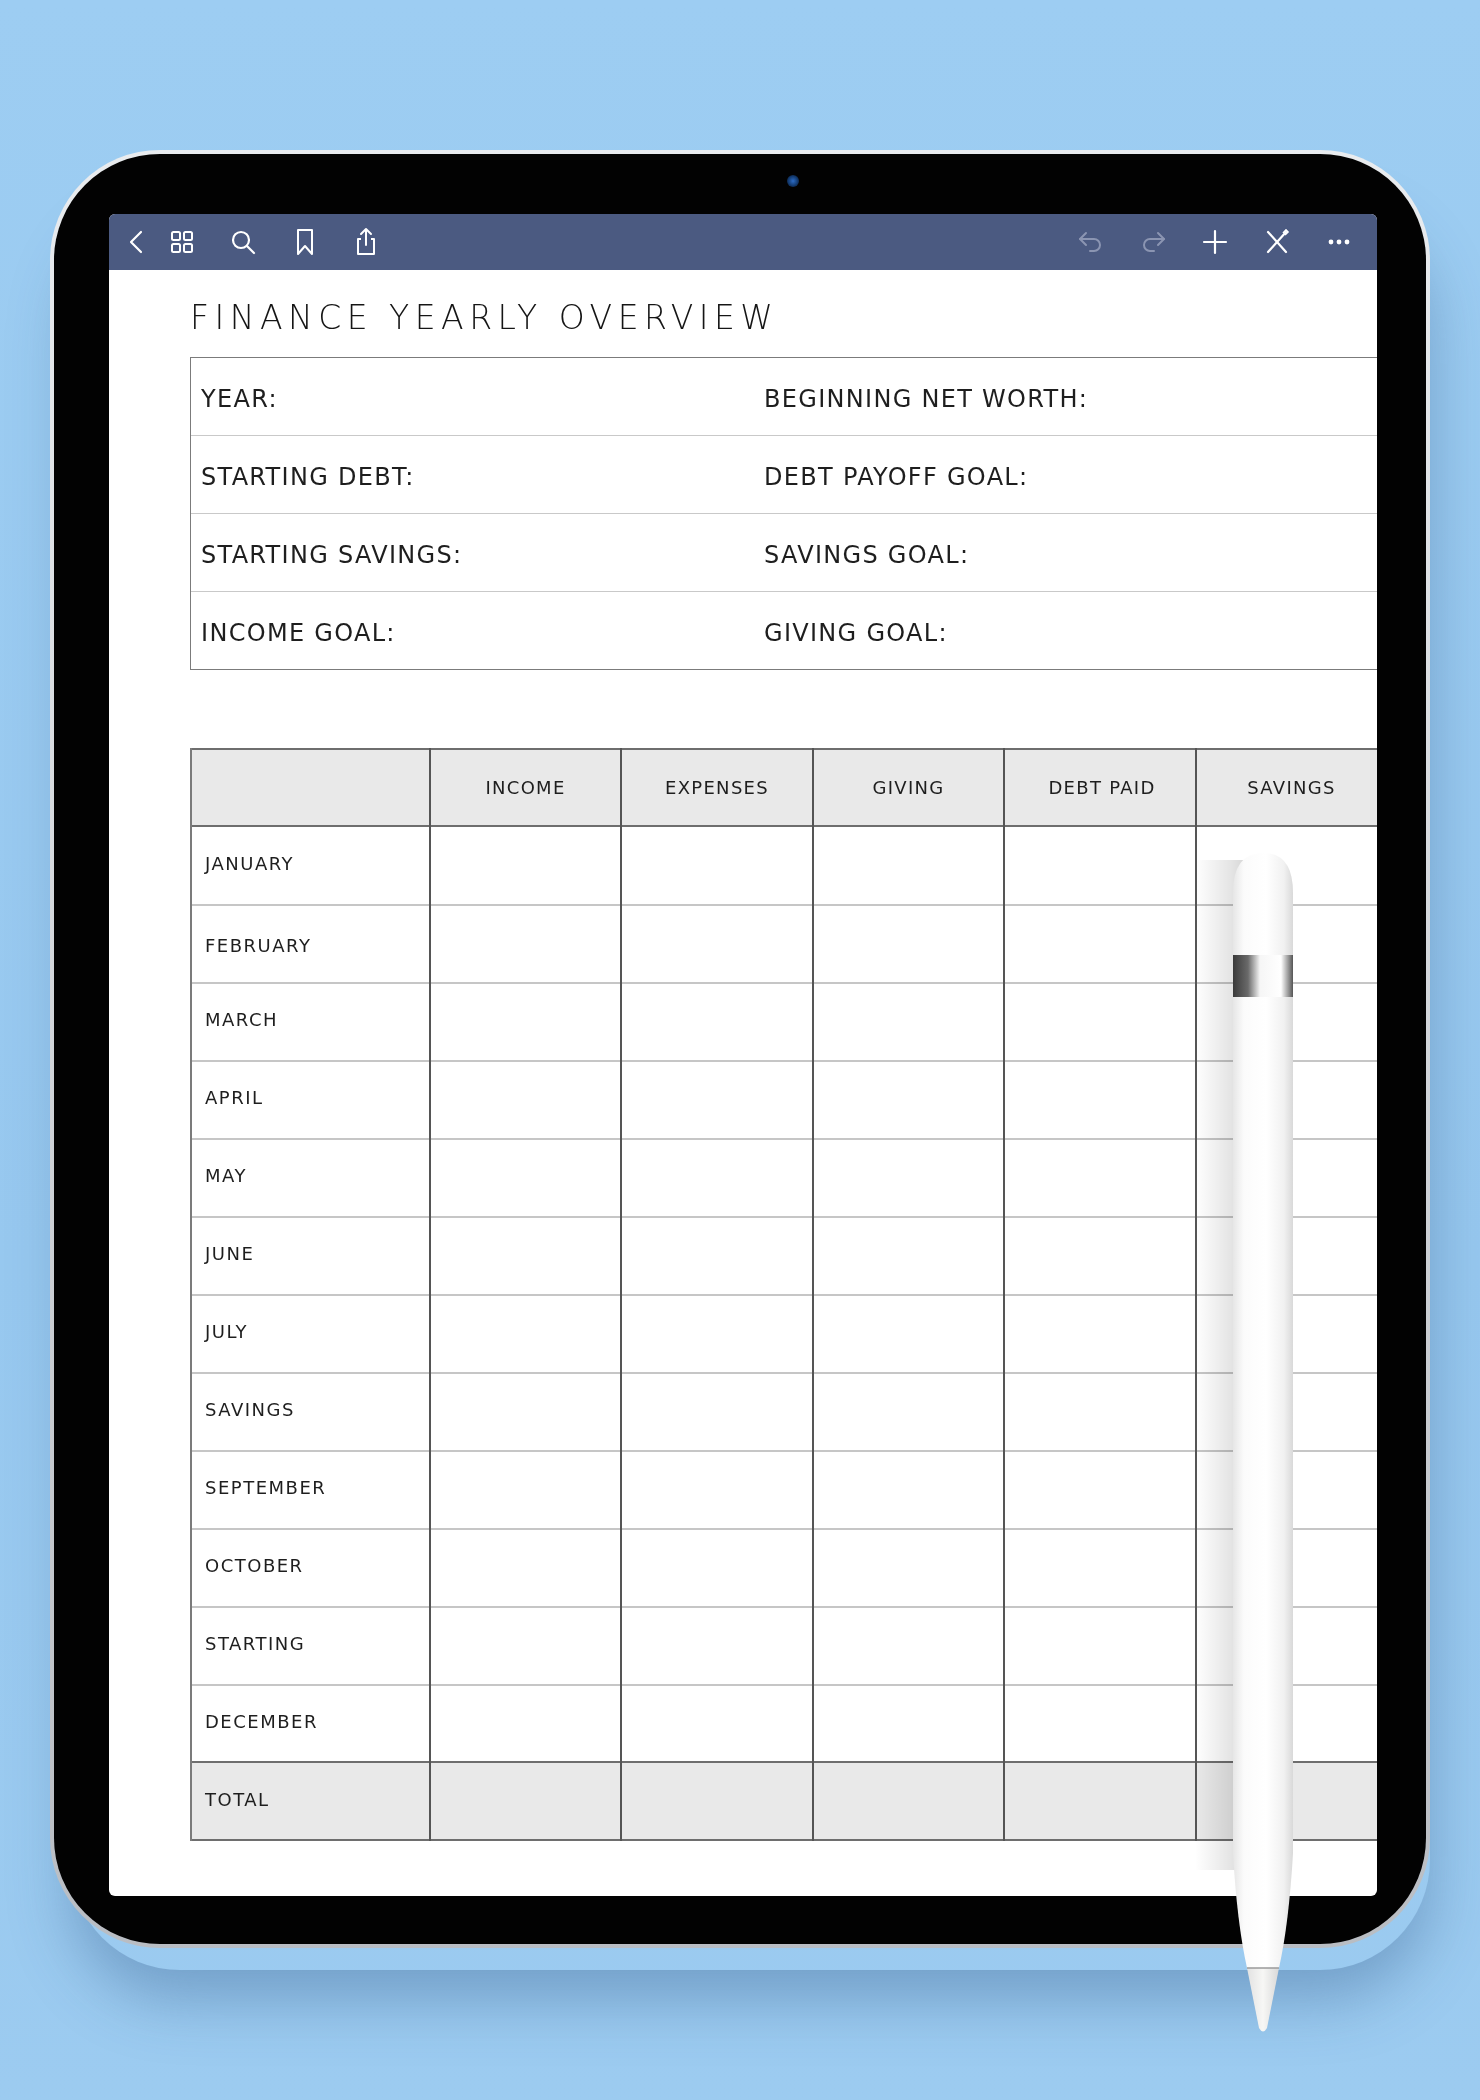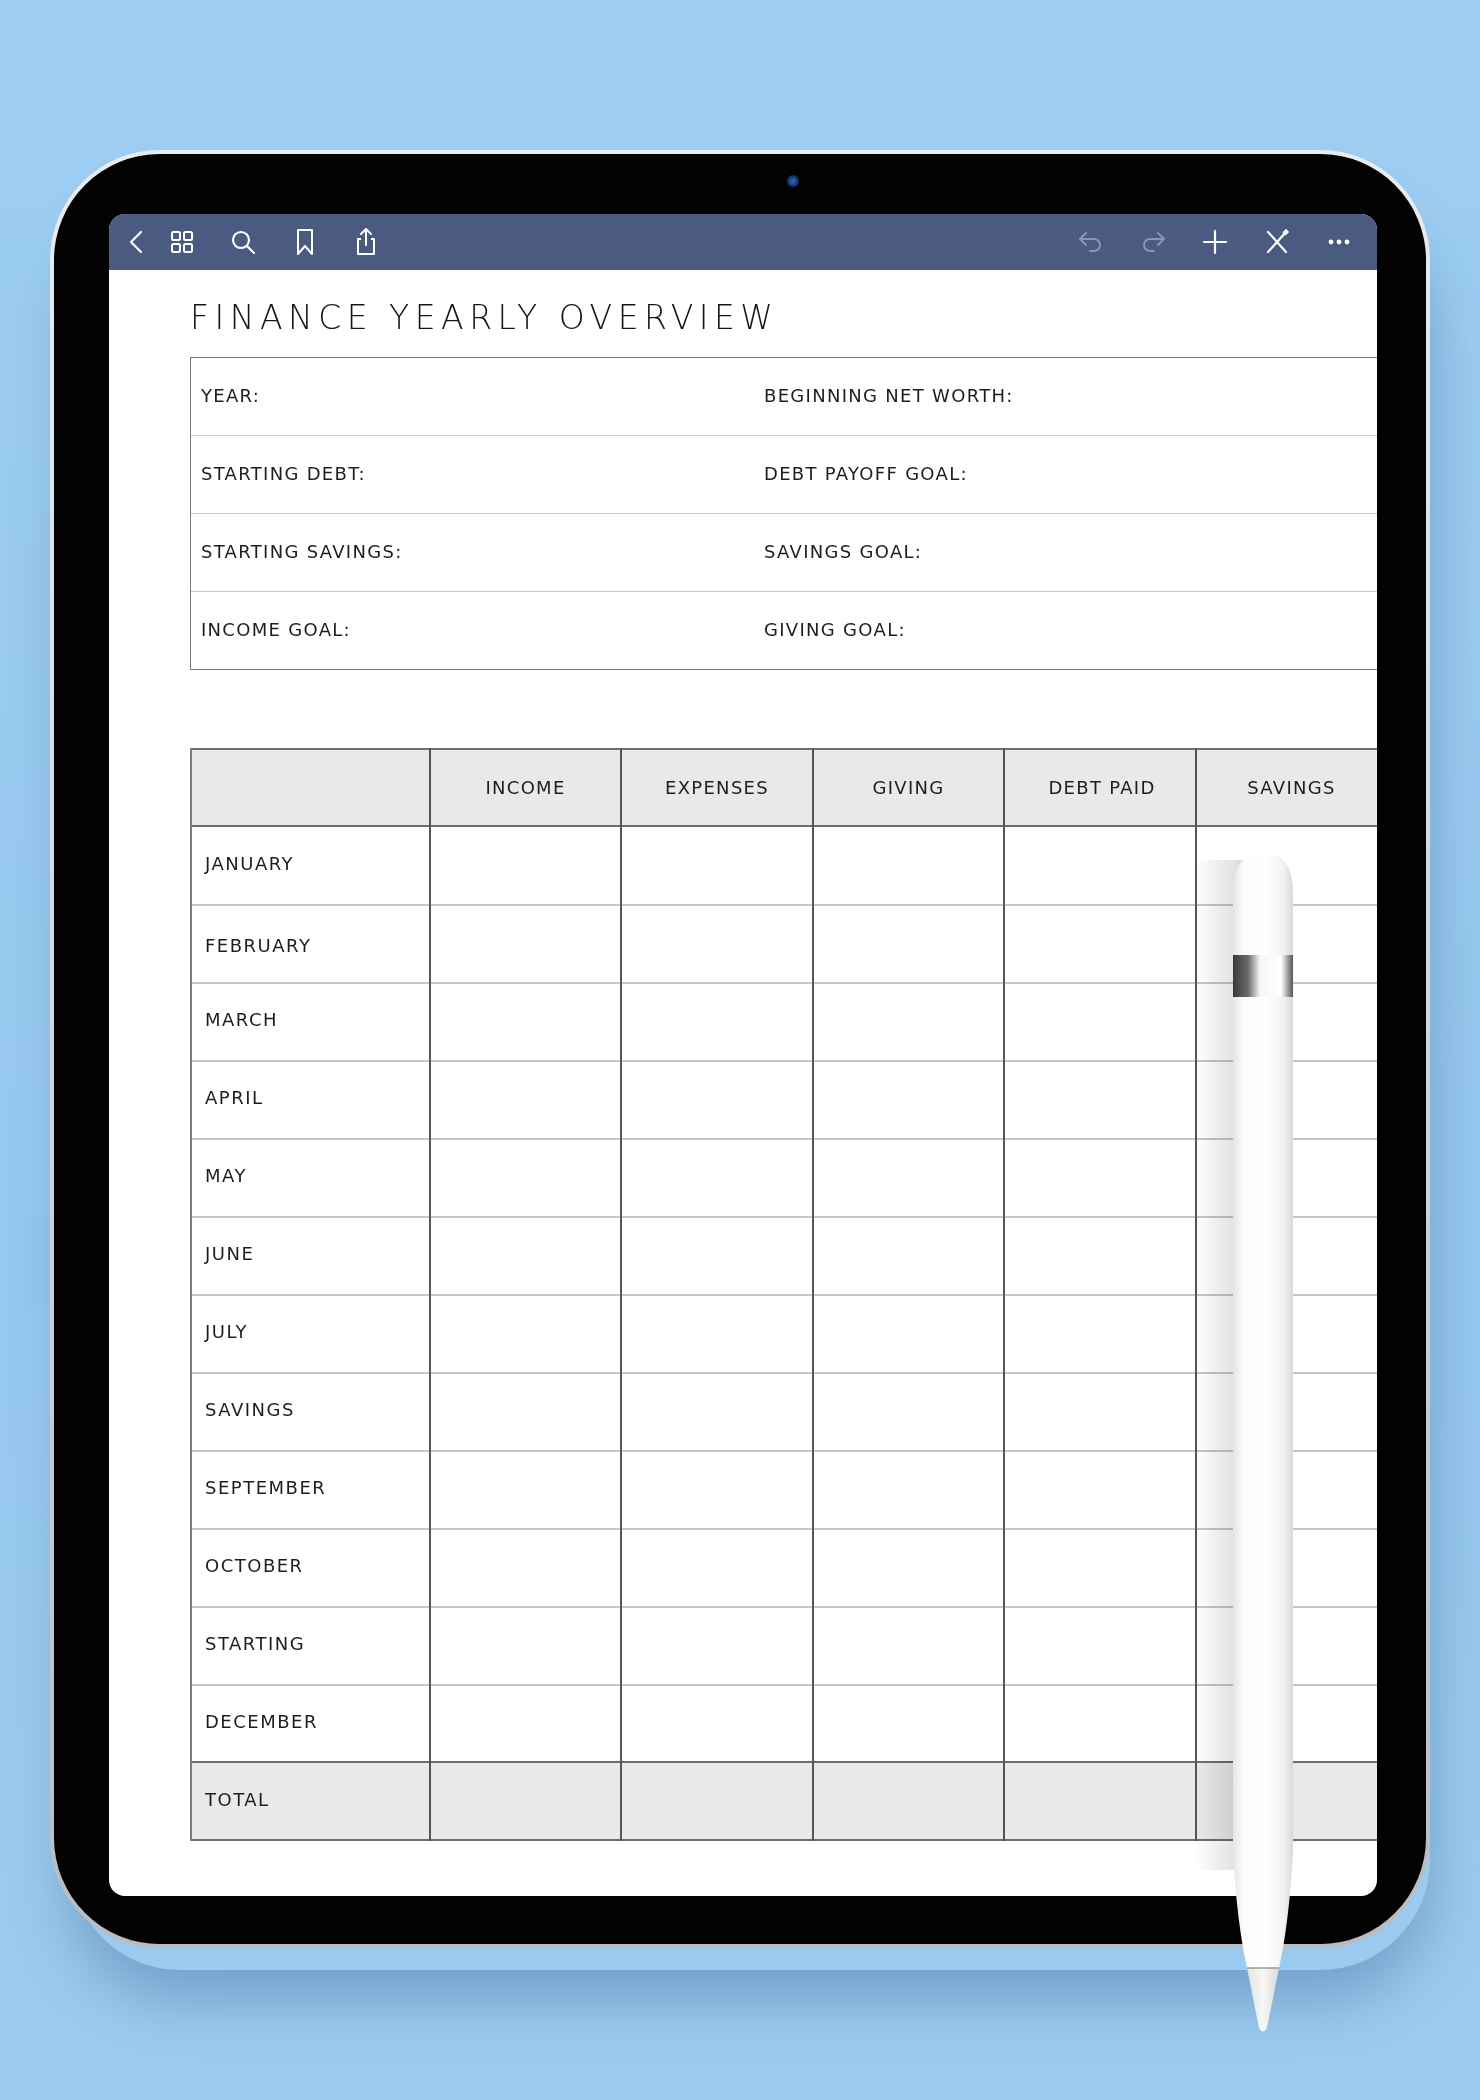--- a/index.html
+++ b/index.html
@@ -21,21 +21,21 @@
   .tablet-bezel {
     width:100%; height:100%; border-radius:106px; background:#020202;
     position:relative;
   }
   .camera {
     position:absolute; left:733px; top:21px; width:12px; height:12px; border-radius:50%;
     background: radial-gradient(circle at 50% 50%, #2d6bc4 0%, #123a70 55%, #0a0f1c 100%);
   }
   .screen {
     position:absolute; left:55px; top:60px; width:1268px; height:1682px;
-    border-radius:16px; overflow:hidden; background:#ffffff;
+    border-radius:6px; overflow:hidden; background:#ffffff;
   }
   .toolbar {
     position:absolute; left:0; top:0; width:100%; height:56px; background:#4b5a81;
   }
   .tb-btn {
     position:absolute; top:8px; width:40px; height:40px;
     display:flex; align-items:center; justify-content:center;
   }
   .tb-btn svg { width:32px; height:32px; }
   .page-title {
@@ -46,21 +46,21 @@
   .info-table {
     position:absolute; left:81px; top:143px; width:1197px; height:313px;
     border:1.5px solid #7b7b7b; box-sizing:border-box;
   }
   .info-row {
     position:absolute; left:0; width:100%; height:78px; border-bottom:1.5px solid #c9c9c9;
     box-sizing:border-box;
   }
   .info-row.last { border-bottom:none; }
   .info-label {
-    position:absolute; top:27px; font-size:18px; letter-spacing:1.3px; color:#1e1e1e;
+    position:absolute; top:27px; font-size:24px; letter-spacing:1.3px; color:#1e1e1e;
   }
   .main-table {
     position:absolute; left:81px; top:534px; width:1197px; height:1100px;
   }
   .hline { position:absolute; left:0; width:1197px; height:1.5px; background:#c6c6c6; }
   .hline.dark { background:#6e6e6e; height:2px; }
   .vline { position:absolute; width:1.5px; background:#555; }
   .col-head {
     position:absolute; top:0; height:78px; display:flex; align-items:center; justify-content:center;
     font-size:18px; letter-spacing:1.3px; color:#1e1e1e;

